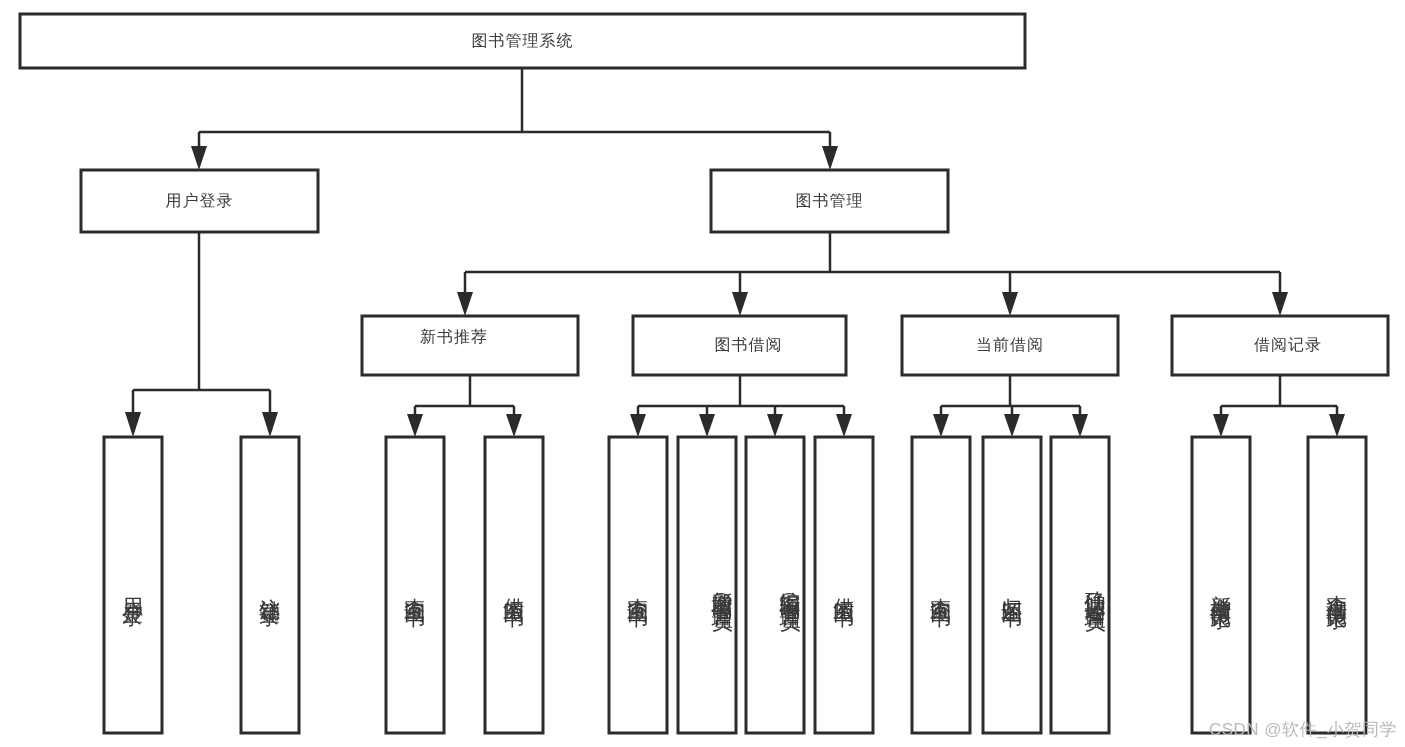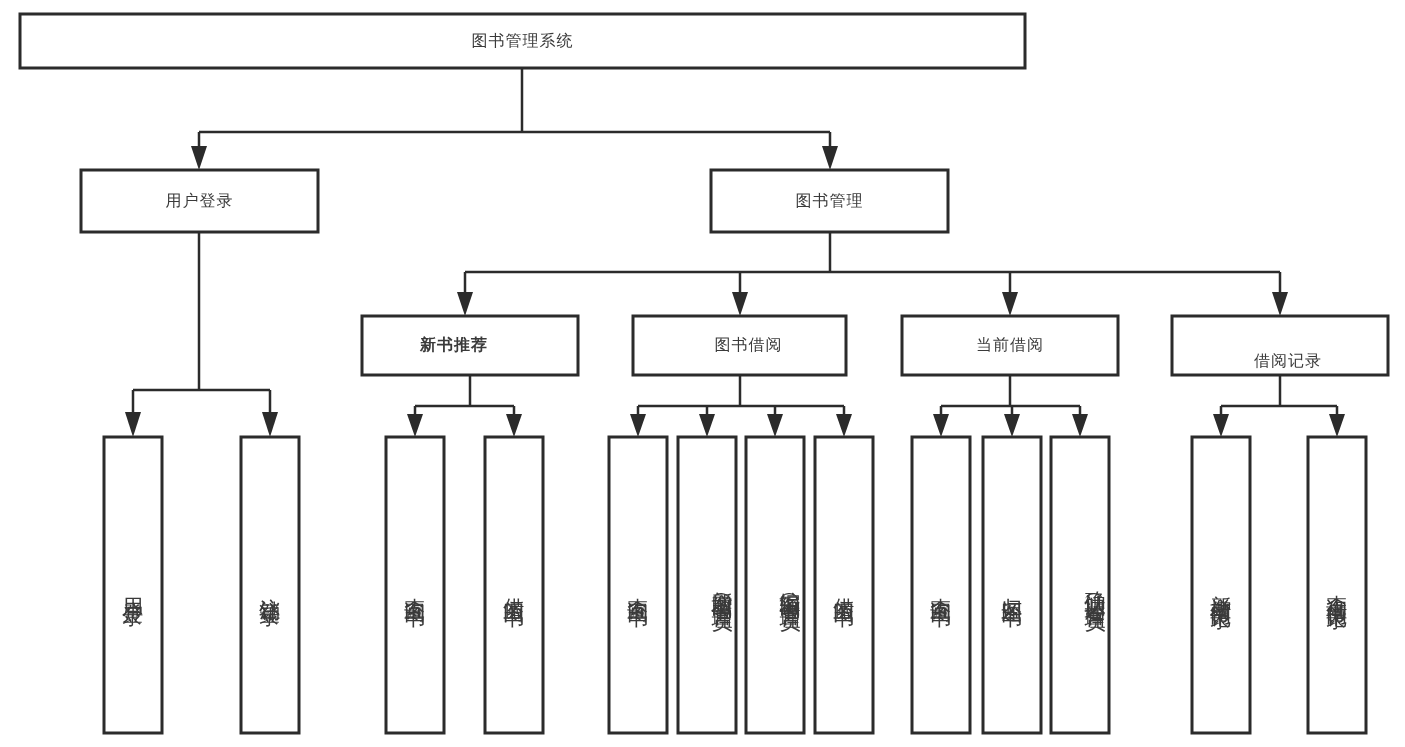--- a/index.html
+++ b/index.html
@@ -178,37 +178,38 @@
       <polygon class="arrow-head" points="1221,437 1213,414 1229,414"></polygon>
       <polygon class="arrow-head" points="1337,437 1329,414 1345,414"></polygon>
     </g>
   </svg>
 
   <div class="node-label horizontal" style="left:20px; top:14px; width:1005px; height:54px;">图书管理系统</div>
 
   <div class="node-label horizontal" style="left:81px; top:170px; width:237px; height:62px;">用户登录</div>
   <div class="node-label horizontal" style="left:711px; top:170px; width:237px; height:62px;">图书管理</div>
 
-  <div class="node-label horizontal" style="left:362px; top:316px; width:184px; height:59px;font-weight:bold;">新书推荐</div>
+  <div class="node-label horizontal" style="left:362px; top:308px; width:184px; height:59px;">新书推荐</div>
   <div class="node-label horizontal" style="left:633px; top:316px; width:231px; height:59px;">图书借阅</div>
   <div class="node-label horizontal" style="left:902px; top:316px; width:216px; height:59px;border-radius:20px;">当前借阅</div>
-  <div class="node-label horizontal" style="left:1172px; top:332px; width:216px; height:59px;padding-left:16px;">借阅记录</div>
+  <div class="node-label horizontal" style="left:1172px; top:316px; width:216px; height:59px;padding-left:16px;">借阅记录</div>
 
   <div class="node-label vertical" style="left:104px; top:437px; width:58px; height:296px;">用户登录</div>
   <div class="node-label vertical" style="left:241px; top:437px; width:58px; height:296px;">注销登录</div>
 
   <div class="node-label vertical" style="left:386px; top:437px; width:58px; height:296px;">查询图书</div>
   <div class="node-label vertical" style="left:485px; top:437px; width:58px; height:296px;">借阅图书</div>
 
   <div class="node-label vertical" style="left:609px; top:437px; width:58px; height:296px;">查询图书</div>
   <div class="node-label vertical" style="left:678px; top:437px; width:58px; height:296px; align-items:flex-start;">新增图书（管理员）</div>
   <div class="node-label vertical" style="left:746px; top:437px; width:58px; height:296px; align-items:flex-start;">编辑图书（管理员）</div>
   <div class="node-label vertical" style="left:815px; top:437px; width:58px; height:296px;">借阅图书</div>
 
   <div class="node-label vertical" style="left:912px; top:437px; width:58px; height:296px;">查询图书</div>
   <div class="node-label vertical" style="left:983px; top:437px; width:58px; height:296px;">归还图书</div>
   <div class="node-label vertical" style="left:1051px; top:437px; width:58px; height:296px; align-items:flex-start;">确认归还（管理员）</div>
 
   <div class="node-label vertical" style="left:1192px; top:437px; width:58px; height:296px;">新增借阅记录</div>
   <div class="node-label vertical" style="left:1308px; top:437px; width:58px; height:296px;">查询借阅记录</div>
 
+  <div id="watermark">CSDN @软件_小贺同学</div>
 
 </div>
 
 </body></html>

